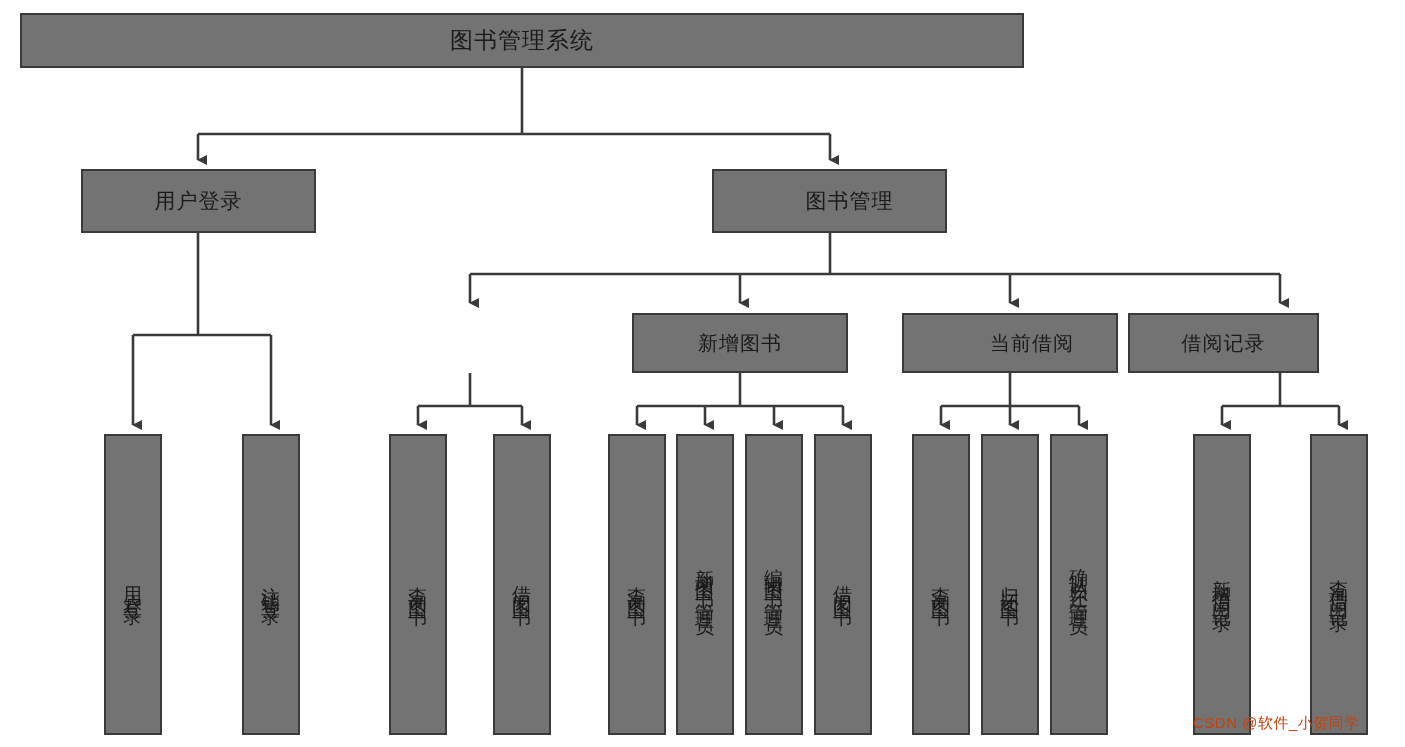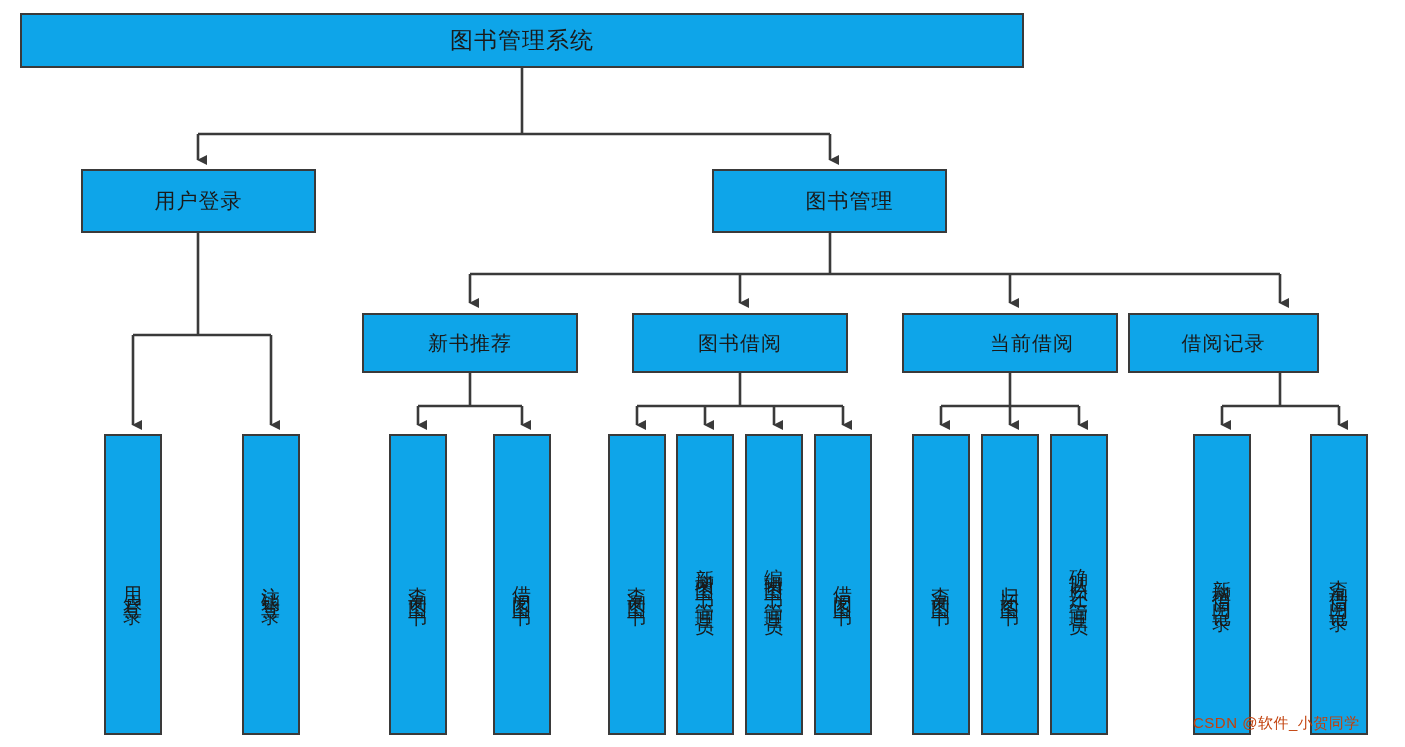--- a/index.html
+++ b/index.html
@@ -3,21 +3,21 @@
 <meta charset="utf-8">
 <style>
   html,body{margin:0;padding:0;background:#ffffff;}
   body{font-family:"Liberation Sans","DejaVu Sans",sans-serif;}
   #stage{position:relative;width:1405px;height:747px;background:#ffffff;overflow:hidden;}
   svg#wires{position:absolute;left:0;top:0;width:1405px;height:747px;pointer-events:none;}
 
   .node{
     position:absolute;
     box-sizing:border-box;
-    background:#0ea5e9;
+    background:#737373;
     border:2.5px solid #3a3a3a;
     display:flex;
     align-items:center;
     justify-content:center;
     color:#1a1a1a;
   }
   .node.root{font-size:23px;letter-spacing:1px;}
   .node.lvl2{font-size:21px;letter-spacing:1px;}
   .node.lvl3{font-size:20px;letter-spacing:1px;}
 
@@ -104,25 +104,22 @@
     <span>图书管理系统</span>
   </div>
 
   <div class="node lvl2" style="left:81px;top:169px;width:235px;height:64px;">
     <span>用户登录</span>
   </div>
   <div class="node lvl2" style="left:712px;top:169px;width:235px;height:64px;padding-left:40px;">
     <span>图书管理</span>
   </div>
 
-  <div class="node lvl3" style="left:362px;top:313px;width:216px;height:60px;">
-    <span>新书推荐</span>
-  </div>
   <div class="node lvl3" style="left:632px;top:313px;width:216px;height:60px;">
-    <span>图书借阅</span>
+    <span>新增图书</span>
   </div>
   <div class="node lvl3" style="left:902px;top:313px;width:216px;height:60px;padding-left:44px;">
     <span>当前借阅</span>
   </div>
   <div class="node lvl3" style="left:1128px;top:313px;width:191px;height:60px;">
     <span>借阅记录</span>
   </div>
 
   <div class="node leaf" style="left:104px;top:434px;width:58px;height:301px;">
     <span class="vtext">用户登录</span>

